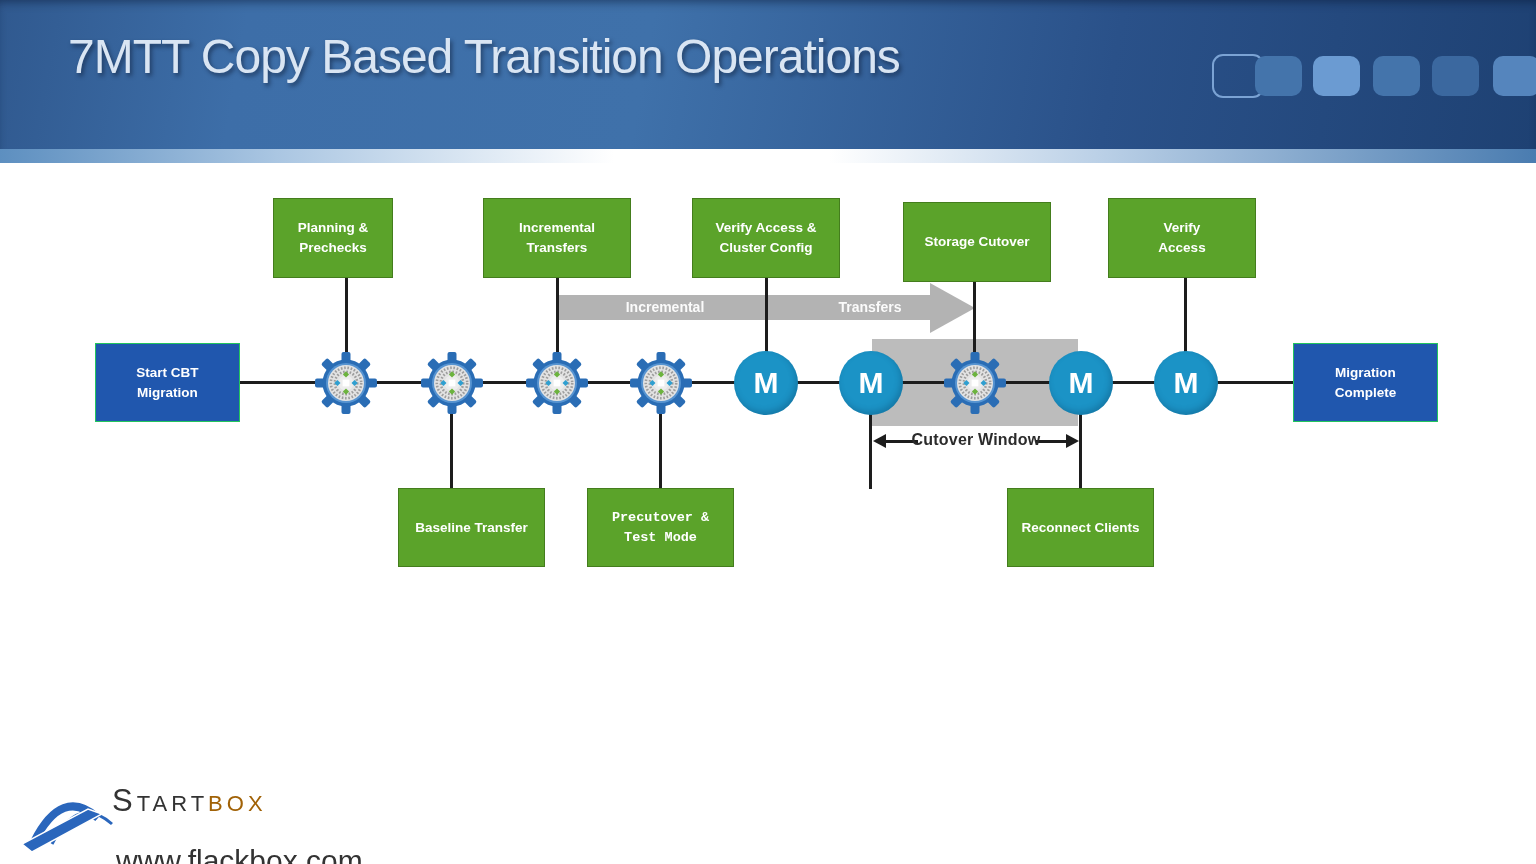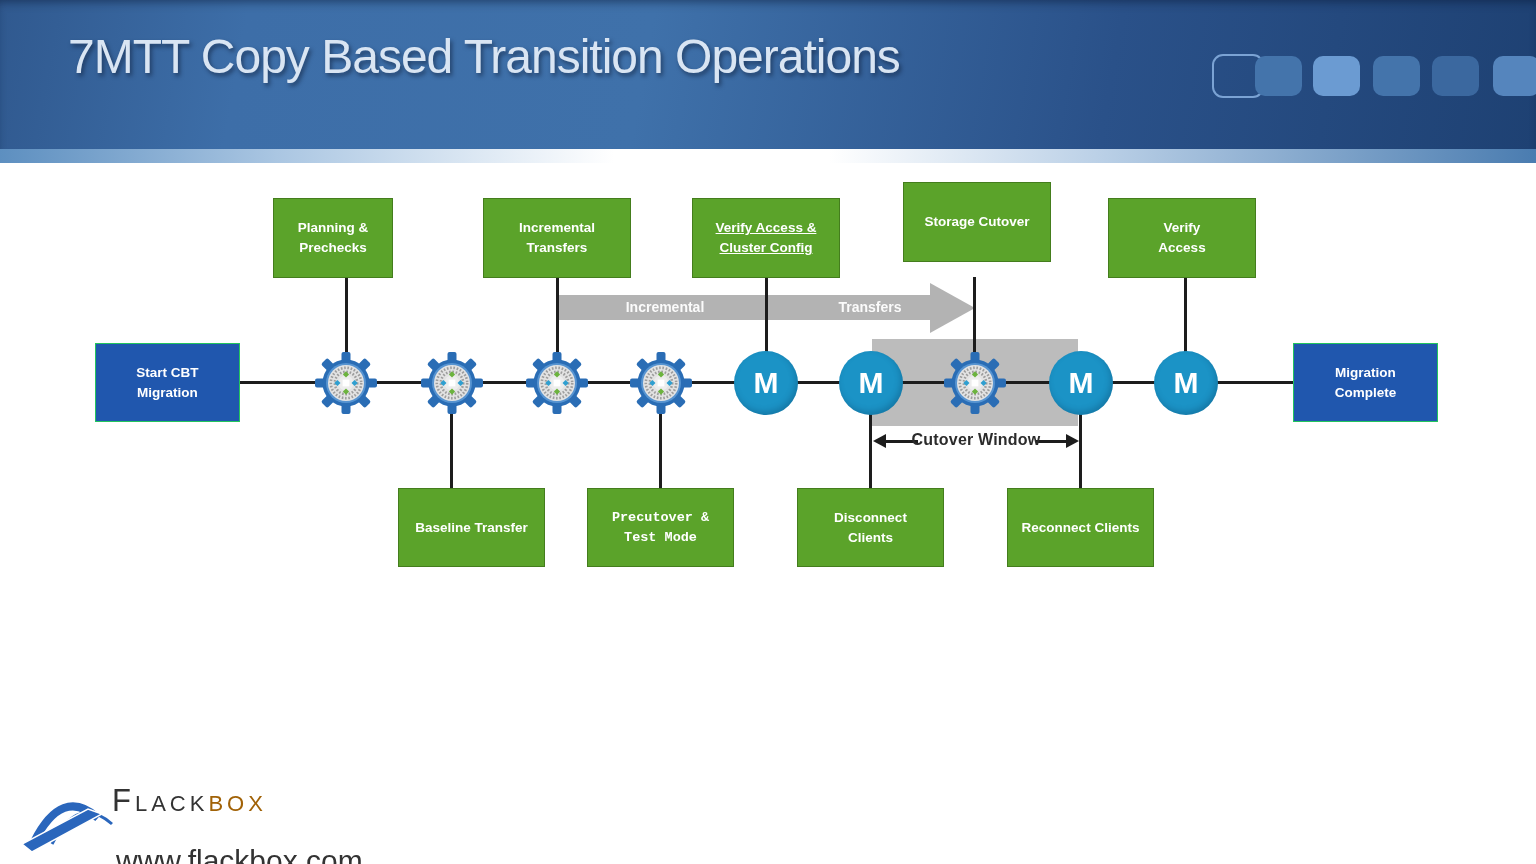--- a/index.html
+++ b/index.html
@@ -144,31 +144,29 @@
   <div class="line" style="left:880px; top:440px; width:38px; height:3px;"></div>
   <div class="cw-tri-l"></div>
   <div class="line" style="left:1036px; top:440px; width:36px; height:3px;"></div>
   <div class="cw-tri-r"></div>
   <div class="cutover-label">Cutover Window</div>
 
   <div class="gbox" style="left: 273px; top: 198px; width: 120px; height: 80px; background: rgb(91, 163, 42);">Planning &amp;
 Prechecks</div>
   <div class="gbox" style="left: 483px; top: 198px; width: 148px; height: 80px; background: rgb(91, 163, 42);">Incremental
 Transfers</div>
-  <div class="gbox" style="left: 692px; top: 198px; width: 148px; height: 80px; background: rgb(91, 163, 42); text-decoration: underline;">Verify Access &amp;
+  <div class="gbox" style="left: 692px; top: 198px; width: 148px; height: 80px; background: rgb(91, 163, 42);">Verify Access &amp;
 Cluster Config</div>
-  <div class="gbox" style="left: 903px; top: 182px; width: 148px; height: 80px; background: rgb(91, 163, 42);">Storage Cutover</div>
+  <div class="gbox" style="left: 903px; top: 202px; width: 148px; height: 80px; background: rgb(91, 163, 42);">Storage Cutover</div>
   <div class="gbox" style="left: 1108px; top: 198px; width: 148px; height: 80px; background: rgb(91, 163, 42);">Verify
 Access</div>
 
   <div class="gbox" style="left: 378px; top: 488px; width: 147px; height: 79px; background: rgb(91, 163, 42); margin-left: 20px;">Baseline Transfer</div>
   <div class="gbox" style="left: 587px; top: 488px; width: 147px; height: 79px; background: rgb(91, 163, 42); font-family: Liberation Mono, monospace;">Precutover &amp;
 Test Mode</div>
-  <div class="gbox" style="left: 797px; top: 488px; width: 147px; height: 79px; background: rgb(91, 163, 42);">Disconnect
-Clients</div>
   <div class="gbox" style="left: 1007px; top: 488px; width: 147px; height: 79px; background: rgb(91, 163, 42);">Reconnect Clients</div>
 
   <div class="bbox" style="left: 95px; top: 343px; width: 145px; height: 79px; background: rgb(32, 87, 174);">Start CBT
 Migration</div>
   <div class="bbox" style="left: 1293px; top: 343px; width: 145px; height: 79px; background: rgb(32, 87, 174);">Migration
 Complete</div>
 
   <svg class="gear" style="left:314px; top:351px;" viewBox="0 0 64 64">
       <use href="#gear-sym"></use>
     </svg>
@@ -196,16 +194,16 @@
     </div>
   <div class="mcircle" style="left: 1154px; top: 351px; background: rgb(27, 147, 198);">
       <span>M</span>
     </div>
 
   <svg class="logo-icon" viewBox="0 0 96 66">
     <path d="M30 58 Q56 8 90 38" stroke="#2a66bc" stroke-width="3" fill="none"></path>
     <path d="M12 56 Q40 0 76 32" stroke="#2a66bc" stroke-width="8" fill="none"></path>
     <polygon points="0,58 66,23 80,28 10,66" fill="#2a66bc" stroke="#ffffff" stroke-width="1.5"></polygon>
   </svg>
-  <div class="brand"><span>Flack</span><span class="bx">box</span></div>
+  <div class="brand"><span>Start</span><span class="bx">box</span></div>
   <div class="website">www.flackbox.com</div>
 
 </div>
 
 </body></html>

